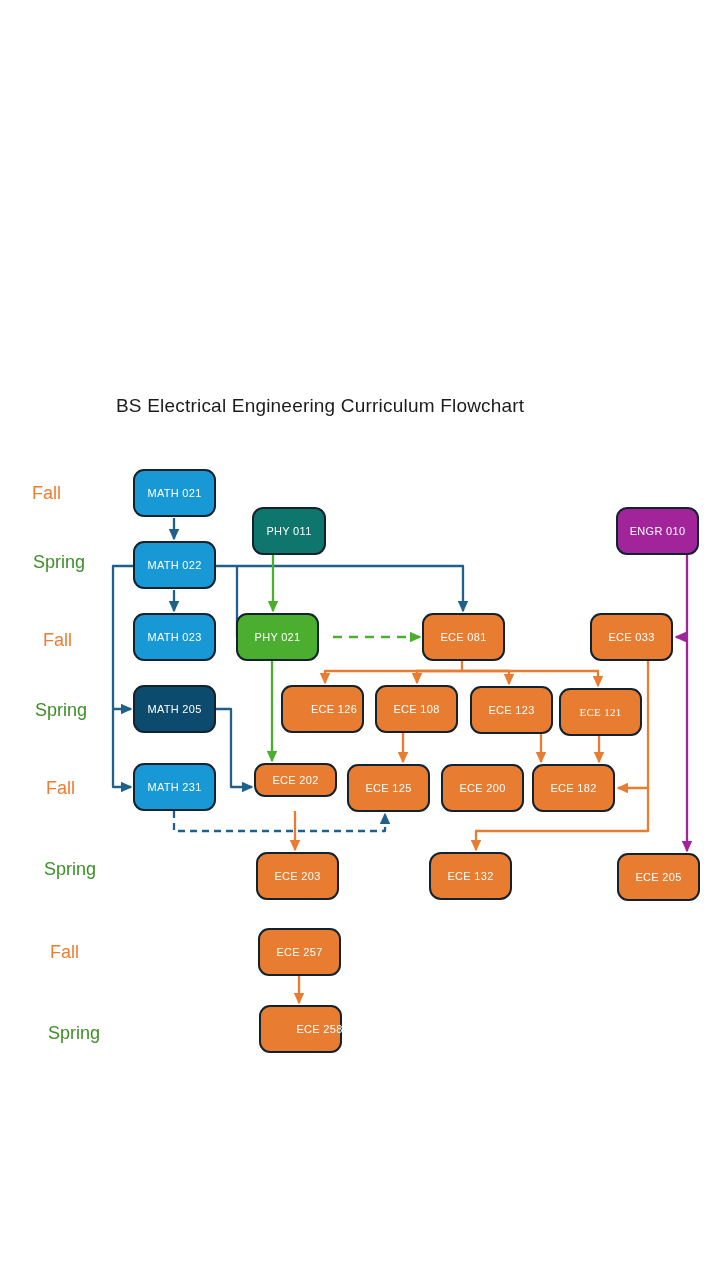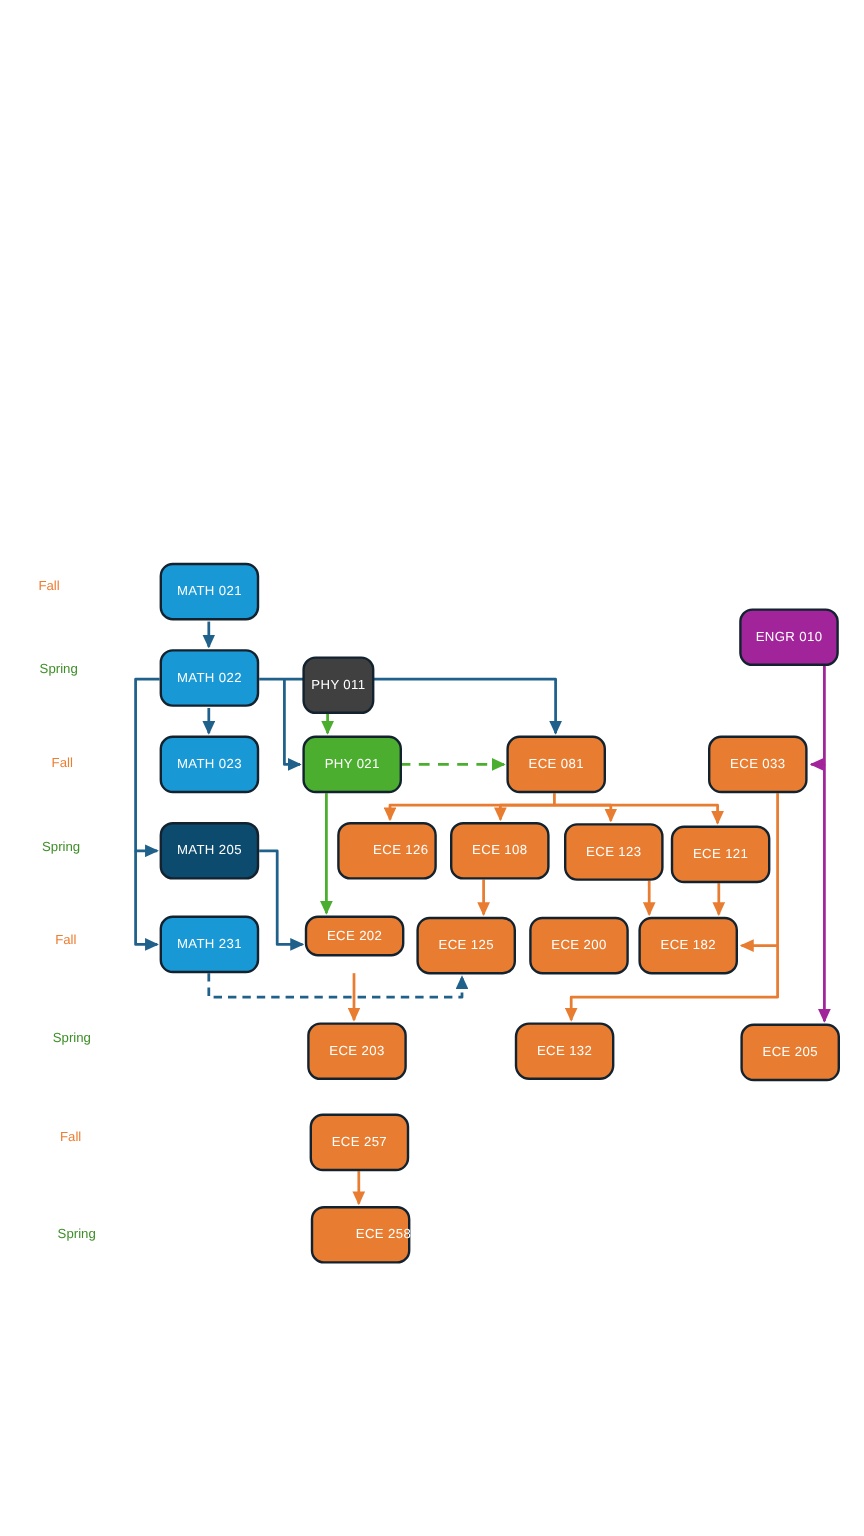--- a/index.html
+++ b/index.html
@@ -5,35 +5,36 @@
   html,body{margin:0;padding:0;background:#ffffff;}
   .canvas{
     position:relative;width:720px;height:1280px;background:#ffffff;
     font-family:"Liberation Sans",sans-serif;overflow:hidden;
   }
   .title{
     position:absolute;left:116px;top:395px;width:490px;
     font-size:19px;letter-spacing:.2px;white-space:nowrap;
   }
   .row-label{
-    position:absolute;font-size:11px;white-space:nowrap;
+    position:absolute;font-size:18px;white-space:nowrap;
   }
   .node{
     position:absolute;box-sizing:border-box;
     border:2.5px solid #13222f;border-radius:11px;
     color:#ffffff;font-size:11px;letter-spacing:.3px;
     display:flex;align-items:center;justify-content:center;
     white-space:nowrap;
   }
   svg.edges{position:absolute;left:0;top:0;width:720px;height:1280px;}
 </style>
 </head>
 <body>
 
 <div class="canvas">
+  <div class="title" style="color: rgb(28, 28, 28);">BS Electrical Engineering Curriculum Flowchart</div>
   <svg class="edges" id="edge-layer" viewBox="0 0 720 1280">
       <defs>
         <marker id="arr-blue" viewBox="0 0 5 4.6" markerWidth="5" markerHeight="4.6" refX="4.4" refY="2.3" orient="auto">
           <path d="M0,0 L5,2.3 L0,4.6 Z" fill="#20618c"></path>
         </marker>
         <marker id="arr-green" viewBox="0 0 5 4.6" markerWidth="5" markerHeight="4.6" refX="4.4" refY="2.3" orient="auto">
           <path d="M0,0 L5,2.3 L0,4.6 Z" fill="#4cae2f"></path>
         </marker>
         <marker id="arr-orange" viewBox="0 0 5 4.6" markerWidth="5" markerHeight="4.6" refX="4.4" refY="2.3" orient="auto">
           <path d="M0,0 L5,2.3 L0,4.6 Z" fill="#e87d31"></path>
@@ -72,32 +73,32 @@
       <div class="row-label" style="left: 33px; top: 552px; color: rgb(62, 142, 40);">Spring</div>
       <div class="row-label" style="left: 43px; top: 630px; color: rgb(237, 125, 49);">Fall</div>
       <div class="row-label" style="left: 35px; top: 700px; color: rgb(62, 142, 40);">Spring</div>
       <div class="row-label" style="left: 46px; top: 778px; color: rgb(237, 125, 49);">Fall</div>
       <div class="row-label" style="left: 44px; top: 859px; color: rgb(62, 142, 40);">Spring</div>
       <div class="row-label" style="left: 50px; top: 942px; color: rgb(237, 125, 49);">Fall</div>
       <div class="row-label" style="left: 48px; top: 1023px; color: rgb(62, 142, 40);">Spring</div>
     </div>
   <div id="node-layer">
       <div class="node" style="left: 133px; top: 469px; width: 83px; height: 48px; background: rgb(24, 153, 214); border-color: rgb(19, 34, 47);">MATH 021</div>
-      <div class="node" style="left: 252px; top: 507px; width: 60px; height: 48px; background: #404040; border-color: rgb(19, 34, 47); margin-top: 40px;">PHY 011</div>
+      <div class="node" style="left: 252px; top: 507px; width: 74px; height: 48px; background: #0f766e; border-color: rgb(19, 34, 47);">PHY 011</div>
       <div class="node" style="left: 616px; top: 507px; width: 83px; height: 48px; background: rgb(162, 36, 155); border-color: rgb(19, 34, 47);">ENGR 010</div>
       <div class="node" style="left: 133px; top: 541px; width: 83px; height: 48px; background: rgb(24, 153, 214); border-color: rgb(19, 34, 47);">MATH 022</div>
       <div class="node" style="left: 133px; top: 613px; width: 83px; height: 48px; background: rgb(24, 153, 214); border-color: rgb(19, 34, 47);">MATH 023</div>
-      <div class="node" style="left: 252px; top: 613px; width: 83px; height: 48px; background: rgb(76, 174, 47); border-color: rgb(19, 34, 47);">PHY 021</div>
+      <div class="node" style="left: 236px; top: 613px; width: 83px; height: 48px; background: rgb(76, 174, 47); border-color: rgb(19, 34, 47);">PHY 021</div>
       <div class="node" style="left: 422px; top: 613px; width: 83px; height: 48px; background: rgb(232, 125, 49); border-color: rgb(19, 34, 47);">ECE 081</div>
       <div class="node" style="left: 590px; top: 613px; width: 83px; height: 48px; background: rgb(232, 125, 49); border-color: rgb(19, 34, 47);">ECE 033</div>
       <div class="node" style="left: 133px; top: 685px; width: 83px; height: 48px; background: #0c4a6e; border-color: rgb(19, 34, 47);">MATH 205</div>
       <div class="node" style="left: 281px; top: 685px; width: 83px; height: 48px; background: rgb(232, 125, 49); border-color: rgb(19, 34, 47); padding-left: 23px;">ECE 126</div>
       <div class="node" style="left: 375px; top: 685px; width: 83px; height: 48px; background: rgb(232, 125, 49); border-color: rgb(19, 34, 47);">ECE 108</div>
       <div class="node" style="left: 470px; top: 686px; width: 83px; height: 48px; background: rgb(232, 125, 49); border-color: rgb(19, 34, 47);">ECE 123</div>
-      <div class="node" style="left: 559px; top: 688px; width: 83px; height: 48px; background: rgb(232, 125, 49); border-color: rgb(19, 34, 47);">ECE 121</div>
+      <div class="node" style="left: 559px; top: 688px; width: 83px; height: 48px; background: rgb(232, 125, 49); border-color: rgb(19, 34, 47); font-family: Liberation Serif, serif;">ECE 121</div>
       <div class="node" style="left: 133px; top: 763px; width: 83px; height: 48px; background: rgb(24, 153, 214); border-color: rgb(19, 34, 47);">MATH 231</div>
       <div class="node" style="left: 254px; top: 763px; width: 83px; height: 34px; background: rgb(232, 125, 49); border-color: rgb(19, 34, 47);">ECE 202</div>
       <div class="node" style="left: 347px; top: 764px; width: 83px; height: 48px; background: rgb(232, 125, 49); border-color: rgb(19, 34, 47);">ECE 125</div>
       <div class="node" style="left: 441px; top: 764px; width: 83px; height: 48px; background: rgb(232, 125, 49); border-color: rgb(19, 34, 47);">ECE 200</div>
       <div class="node" style="left: 532px; top: 764px; width: 83px; height: 48px; background: rgb(232, 125, 49); border-color: rgb(19, 34, 47);">ECE 182</div>
       <div class="node" style="left: 256px; top: 852px; width: 83px; height: 48px; background: rgb(232, 125, 49); border-color: rgb(19, 34, 47);">ECE 203</div>
       <div class="node" style="left: 429px; top: 852px; width: 83px; height: 48px; background: rgb(232, 125, 49); border-color: rgb(19, 34, 47); border-radius: 12px;">ECE 132</div>
       <div class="node" style="left: 617px; top: 853px; width: 83px; height: 48px; background: rgb(232, 125, 49); border-color: rgb(19, 34, 47);">ECE 205</div>
       <div class="node" style="left: 258px; top: 928px; width: 83px; height: 48px; background: rgb(232, 125, 49); border-color: rgb(19, 34, 47);">ECE 257</div>
       <div class="node" style="left: 259px; top: 1005px; width: 83px; height: 48px; background: rgb(232, 125, 49); border-color: rgb(19, 34, 47); padding-left: 38px;">ECE 258</div>

